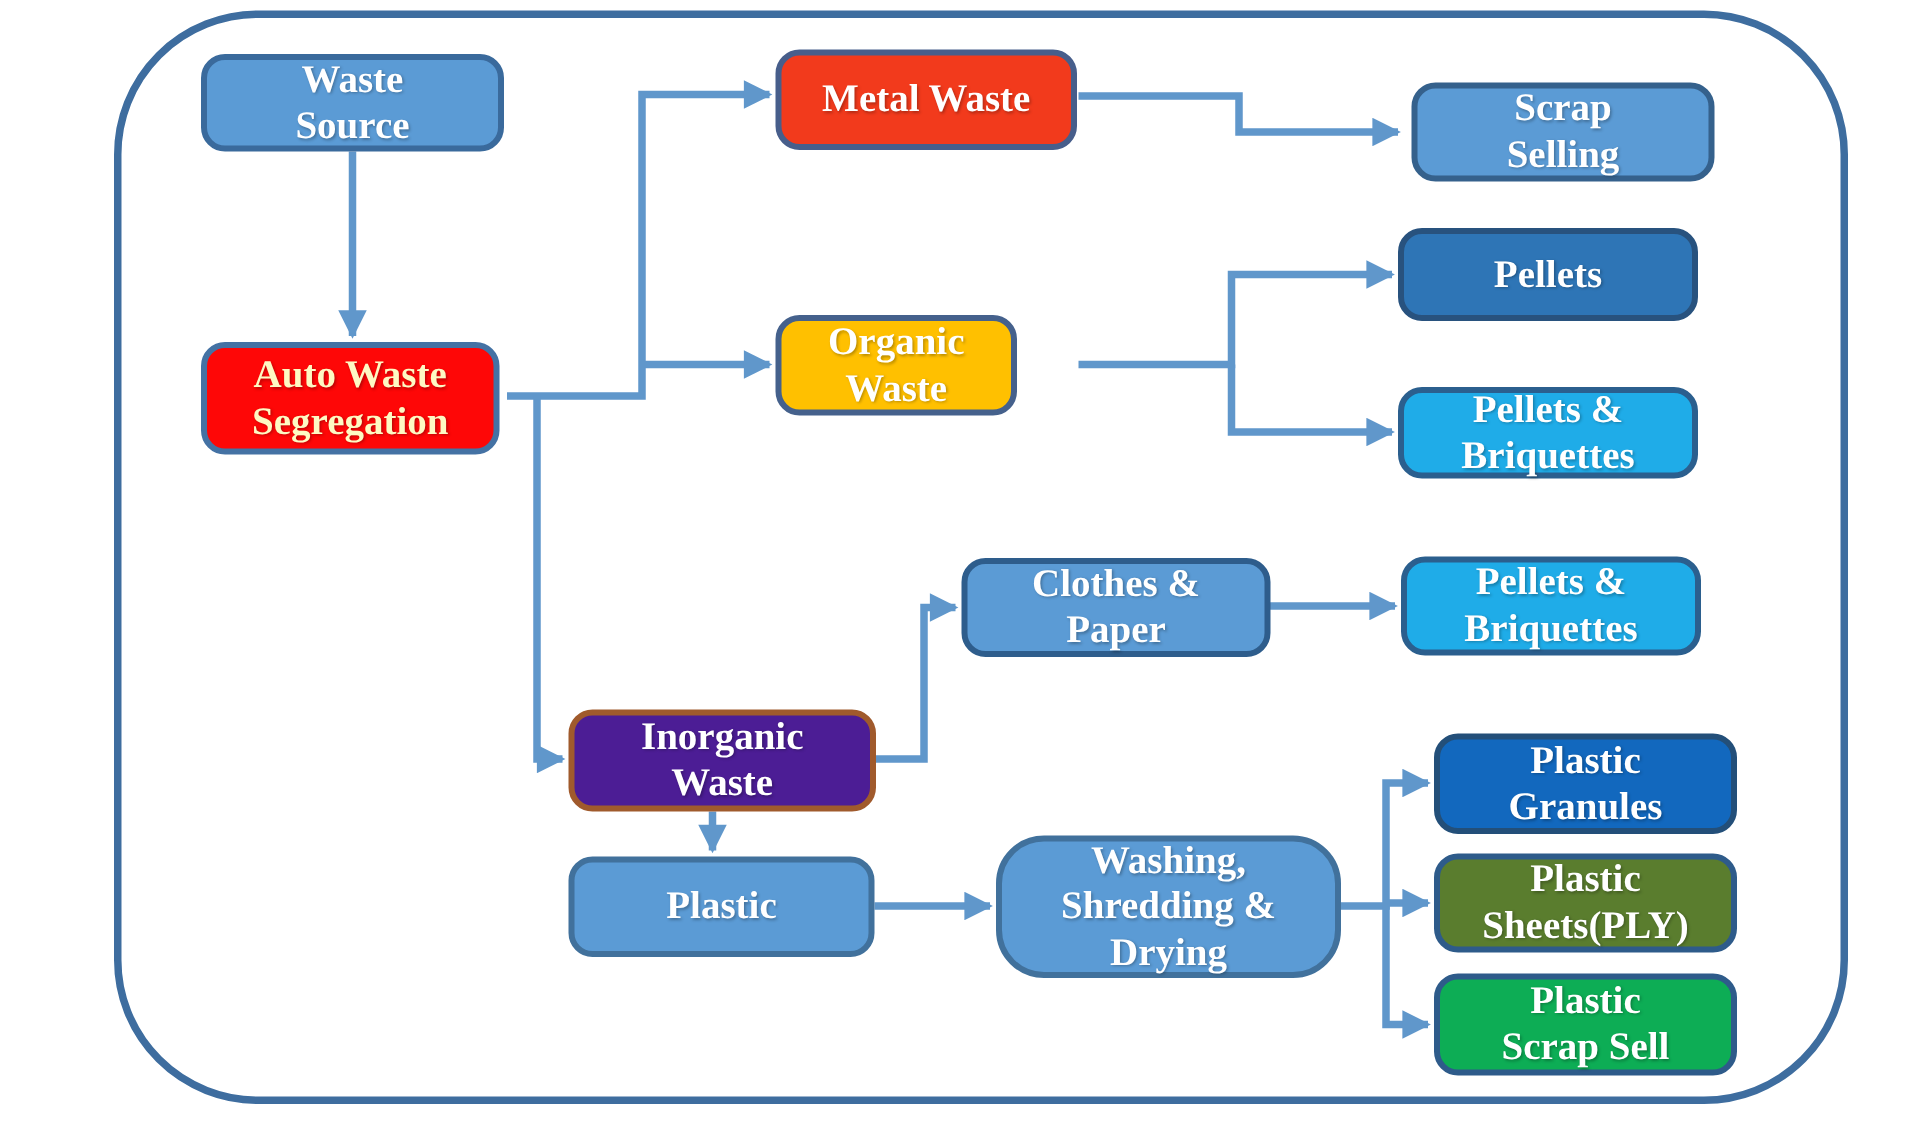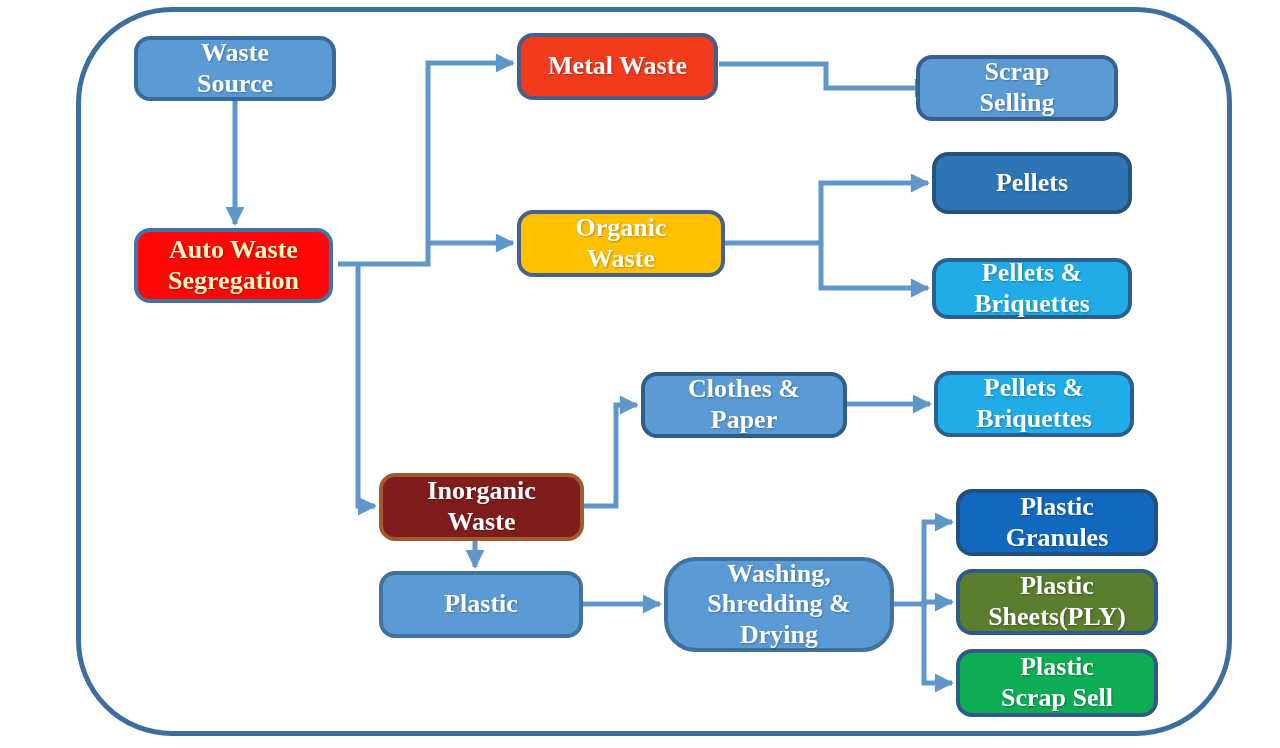--- a/index.html
+++ b/index.html
@@ -67,34 +67,34 @@
       <path d="M444,541 L444,567" fill="none" stroke="#6097CB" stroke-width="5" marker-end="url(#arrowhead)"></path>
       <path d="M552,604 L629,604" fill="none" stroke="#6097CB" stroke-width="5" marker-end="url(#arrowhead)"></path>
       <path d="M863,604 L893,604 L893,522 L921,522" fill="none" stroke="#6097CB" stroke-width="5" marker-end="url(#arrowhead)"></path>
       <path d="M893,602 L921,602" fill="none" stroke="#6097CB" stroke-width="5" marker-end="url(#arrowhead)"></path>
       <path d="M893,604 L893,683 L921,683" fill="none" stroke="#6097CB" stroke-width="5" marker-end="url(#arrowhead)"></path>
     </svg>
   <div id="nodes-layer">
       <div class="node" style="left: 103px; top: 36px; width: 202px; height: 65px; background: rgb(91, 155, 213); border-color: rgb(58, 106, 156); color: rgb(255, 255, 255);"><span>Waste
 Source</span></div>
       <div class="node" style="left: 486px; top: 33px; width: 201px; height: 67px; background: rgb(242, 58, 28); border-color: rgb(71, 94, 139); color: rgb(255, 255, 255); align-items: center;"><span>Metal Waste</span></div>
-      <div class="node" style="left: 885px; top: 55px; width: 202px; height: 66px; background: rgb(91, 155, 213); border-color: rgb(53, 97, 140); color: rgb(255, 255, 255);"><span>Scrap
+      <div class="node" style="left: 910px; top: 55px; width: 202px; height: 66px; background: rgb(91, 155, 213); border-color: rgb(53, 97, 140); color: rgb(255, 255, 255);"><span>Scrap
 Selling</span></div>
       <div class="node" style="left: 901px; top: 152px; width: 200px; height: 62px; background: rgb(46, 117, 182); border-color: rgb(40, 82, 126); color: rgb(255, 255, 255);"><span>Pellets</span></div>
-      <div class="node" style="left: 486px; top: 210px; width: 208px; height: 67px; background: rgb(255, 192, 0); border-color: rgb(69, 97, 140); color: rgb(255, 255, 255);"><span>Organic
+      <div class="node" style="left: 486px; top: 210px; width: 161px; height: 67px; background: rgb(255, 192, 0); border-color: rgb(69, 97, 140); color: rgb(255, 255, 255);"><span>Organic
 Waste</span></div>
       <div class="node" style="left: 103px; top: 228px; width: 199px; height: 75px; background: rgb(254, 7, 7); border-color: rgb(68, 114, 164); color: #fef9c3;"><span>Auto Waste
 Segregation</span></div>
       <div class="node" style="left: 901px; top: 258px; width: 200px; height: 61px; background: rgb(31, 172, 232); border-color: rgb(43, 95, 142); color: rgb(255, 255, 255);"><span>Pellets &amp;
 Briquettes</span></div>
       <div class="node" style="left: 610px; top: 372px; width: 206px; height: 66px; background: rgb(91, 155, 213); border-color: rgb(46, 93, 140); color: rgb(255, 255, 255);"><span>Clothes &amp;
 Paper</span></div>
       <div class="node" style="left: 903px; top: 371px; width: 200px; height: 66px; background: rgb(31, 172, 232); border-color: rgb(43, 95, 142); color: rgb(255, 255, 255);"><span>Pellets &amp;
 Briquettes</span></div>
-      <div class="node" style="left: 348px; top: 473px; width: 205px; height: 68px; background: #7f1d1d; border-color: rgb(160, 90, 44); color: rgb(255, 255, 255);"><span>Inorganic
+      <div class="node" style="left: 348px; top: 473px; width: 205px; height: 68px; background: #4c1d95; border-color: rgb(160, 90, 44); color: rgb(255, 255, 255);"><span>Inorganic
 Waste</span></div>
       <div class="node" style="left: 925px; top: 489px; width: 202px; height: 67px; background: rgb(18, 104, 190); border-color: rgb(35, 79, 121); color: rgb(255, 255, 255);"><span>Plastic
 Granules</span></div>
       <div class="node" style="left: 633px; top: 557px; width: 230px; height: 95px; background: rgb(91, 155, 213); border-color: rgb(65, 113, 156); color: rgb(255, 255, 255); border-radius: 32px;"><span>Washing,
 Shredding &amp;
 Drying</span></div>
       <div class="node" style="left: 348px; top: 571px; width: 204px; height: 67px; background: rgb(91, 155, 213); border-color: rgb(65, 113, 156); color: rgb(255, 255, 255);"><span>Plastic</span></div>
       <div class="node" style="left: 925px; top: 569px; width: 202px; height: 66px; background: rgb(90, 125, 46); border-color: rgb(46, 91, 138); color: rgb(255, 255, 255);"><span>Plastic
 Sheets(PLY)</span></div>
       <div class="node" style="left: 925px; top: 649px; width: 202px; height: 68px; background: rgb(13, 173, 85); border-color: rgb(46, 91, 138); color: rgb(255, 255, 255);"><span>Plastic

